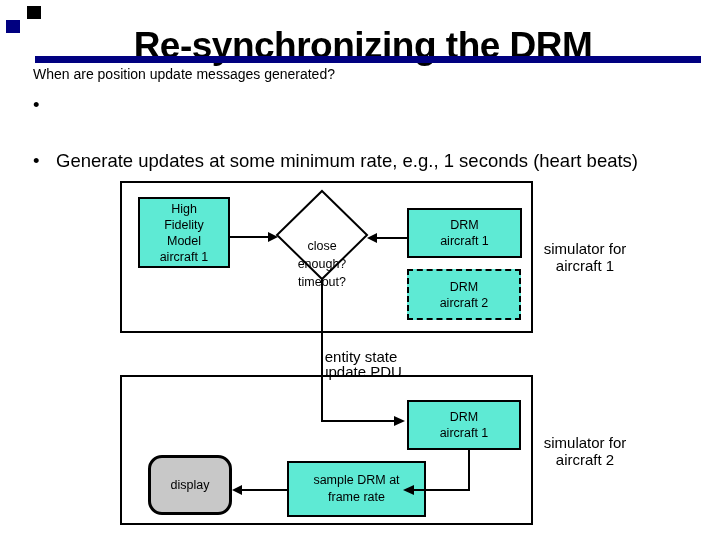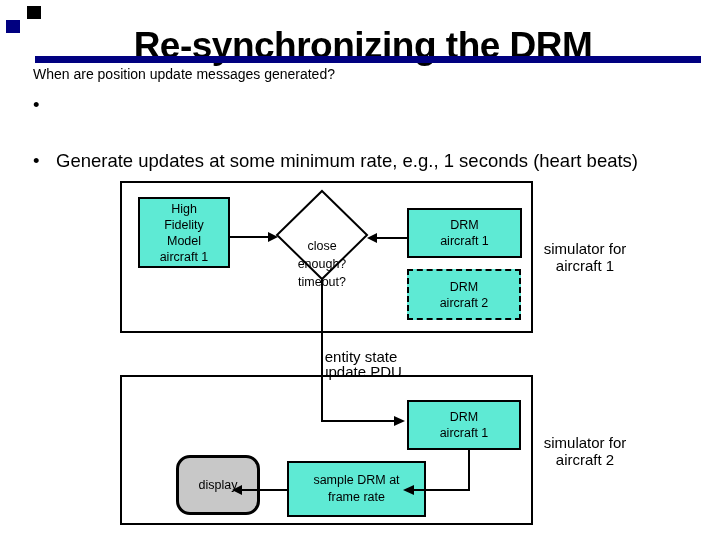--- a/index.html
+++ b/index.html
@@ -29,21 +29,21 @@
   .sim1{left:120px;top:181px;width:413px;height:152px;}
   .sim2{left:120px;top:375px;width:413px;height:150px;}
   .node{border:2px solid #000;background:#5eead4;display:flex;align-items:center;justify-content:center;
         text-align:center;font-size:12.5px;line-height:16px;}
   .hfm{left:138px;top:197px;width:92px;height:71px;}
   .drm1t{left:407px;top:208px;width:115px;height:50px;}
   .drm2d{left:407px;top:269px;width:114px;height:51px;border-style:dashed;}
   .drm1b{left:407px;top:400px;width:114px;height:50px;}
   .sample{left:287px;top:461px;width:139px;height:56px;line-height:17px;}
   .display{left:148px;top:455px;width:84px;height:60px;border:3px solid #000;border-radius:14px;
-           background:#c8c8c8;display:flex;align-items:center;justify-content:center;font-size:12.5px;margin-left:28px;}
+           background:#c8c8c8;display:flex;align-items:center;justify-content:center;font-size:12.5px;}
 
   
   .lbl{text-align:center;font-size:15px;line-height:15px;}
   .sim1l{left:535px;top:240px;width:100px;line-height:17px;}
   .sim2l{left:535px;top:434px;width:100px;line-height:17px;}
   .overl{left:215px;top:281px;width:130px;}
   .entl{left:311px;top:349px;width:100px;}
   .dmtext{left:277px;top:209px;width:90px;text-align:center;font-size:12.5px;line-height:18px;margin-top:28px;}
 
   svg.wires{left:0;top:0;pointer-events:none;}

